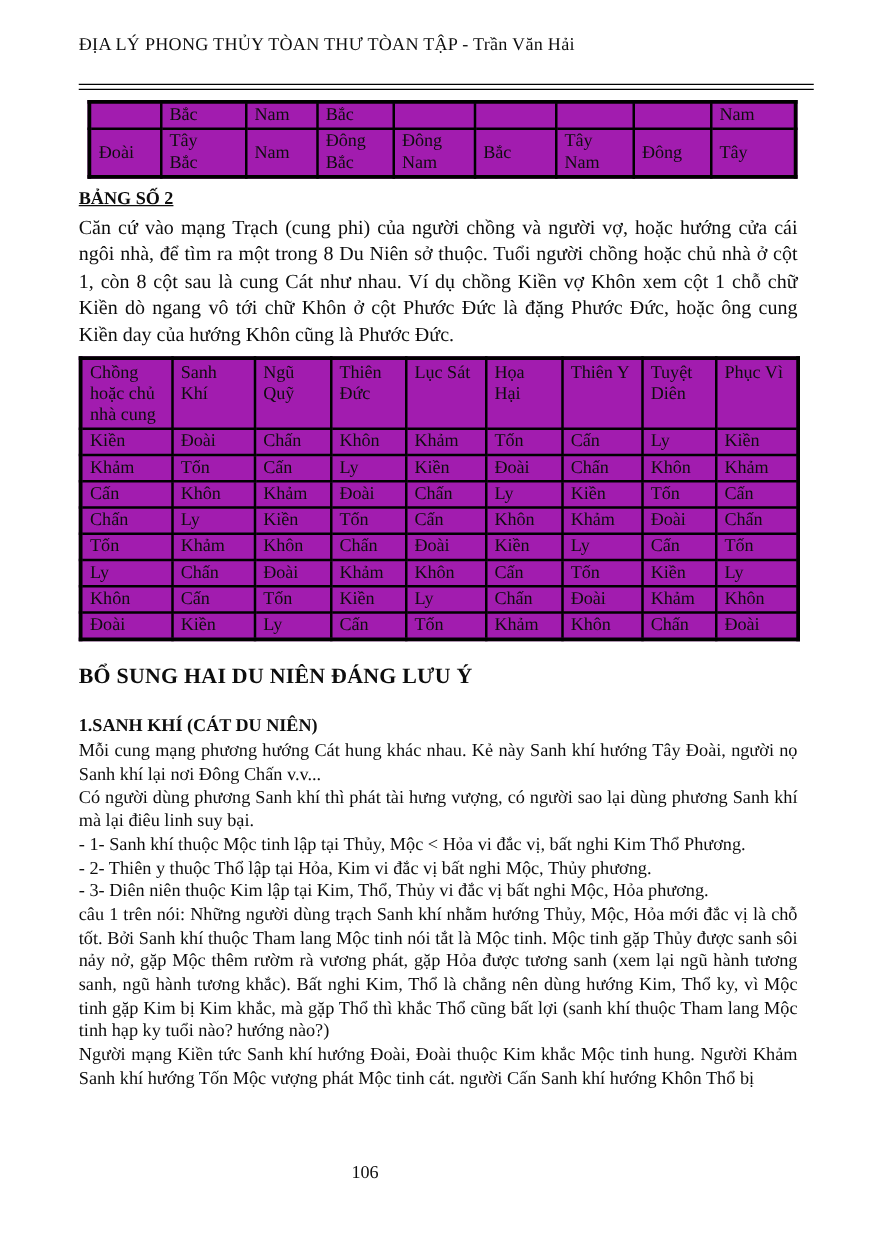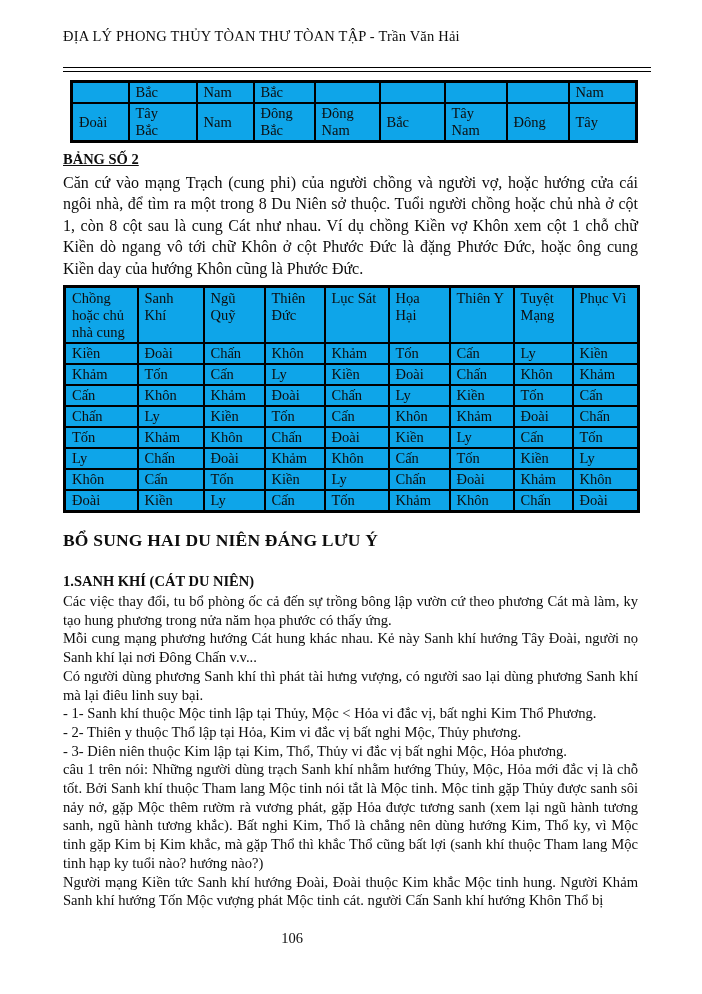--- a/index.html
+++ b/index.html
@@ -5,21 +5,21 @@
   html,body{margin:0;padding:0;}
   body{
     width:702px;height:994px;position:relative;overflow:hidden;
     background:#ffffff;color:#0d0d0d;
     font-family:"Liberation Serif","DejaVu Serif",serif;
   }
   .abs{position:absolute;}
   .page-header{left:63px;top:28px;font-size:14.5px;white-space:nowrap;letter-spacing:.2px;}
   .double-rule{left:63px;top:67px;width:588px;height:3px;
     border-top:1.5px solid #000;border-bottom:1.5px solid #000;}
-  table{border-collapse:collapse;table-layout:fixed;background:#0ea5e9;}
+  table{border-collapse:collapse;table-layout:fixed;background:#a21caf;}
   table.doc{border:3px solid #000;}
   table.doc td,table.doc th{
     border:2px solid #000;font-size:14.5px;font-weight:normal;text-align:left;
     padding:1px 2px 1px 6px;overflow:hidden;white-space:pre-line;line-height:17px;
   }
   #top-table{left:70px;top:80px;width:565px;}
   #top-table tr:first-child td{height:15px;}
   #top-table tr:last-child td{height:33px;vertical-align:middle;}
   #main-table{left:63px;top:285px;width:574px;}
   #main-table tbody.head td{height:51px;vertical-align:top;padding-top:2px;margin-top:16px;}
@@ -106,21 +106,21 @@
 Khí</td>
         <td>Ngũ
 Quỹ</td>
         <td>Thiên
 Đức</td>
         <td>Lục Sát</td>
         <td>Họa
 Hại</td>
         <td>Thiên Y</td>
         <td>Tuyệt
-Mạng</td>
+Diên</td>
         <td>Phục Vì</td>
       </tr>
     </tbody>
   <tbody class="body">
       <tr>
         <td>Kiền</td>
         <td>Đoài</td>
         <td>Chấn</td>
         <td>Khôn</td>
         <td>Khảm</td>
@@ -207,21 +207,20 @@
         <td>Đoài</td>
       </tr>
     </tbody>
 </table>
 
 <div class="abs big-heading">BỔ SUNG HAI DU NIÊN ĐÁNG LƯU Ý</div>
 
 <div class="abs sub-heading">1.SANH KHÍ (CÁT DU NIÊN)</div>
 
 <div class="abs body-text">
-    <p>Các việc thay đổi, tu bổ phòng ốc cả đến sự trồng bông lập vườn cứ theo phương Cát mà làm, ky tạo hung phương trong nửa năm họa phước có thấy ứng.</p>
     <p>Mỗi cung mạng phương hướng Cát hung khác nhau. Kẻ này Sanh khí hướng Tây Đoài, người nọ Sanh khí lại nơi Đông Chấn v.v...</p>
     <p>Có người dùng phương Sanh khí thì phát tài hưng vượng, có người sao lại dùng phương Sanh khí mà lại điêu linh suy bại.</p>
     <p>- 1- Sanh khí thuộc Mộc tinh lập tại Thủy, Mộc &lt; Hỏa vi đắc vị, bất nghi Kim Thổ Phương.</p>
     <p>- 2- Thiên y thuộc Thổ lập tại Hỏa, Kim vi đắc vị bất nghi Mộc, Thủy phương.</p>
     <p>- 3- Diên niên thuộc Kim lập tại Kim, Thổ, Thủy vi đắc vị bất nghi Mộc, Hỏa phương.</p>
     <p>câu 1 trên nói: Những người dùng trạch Sanh khí nhằm hướng Thủy, Mộc, Hỏa mới đắc vị là chỗ tốt. Bởi Sanh khí thuộc Tham lang Mộc tinh nói tắt là Mộc tinh. Mộc tinh gặp Thủy được sanh sôi nảy nở, gặp Mộc thêm rườm rà vương phát, gặp Hỏa được tương sanh (xem lại ngũ hành tương sanh, ngũ hành tương khắc). Bất nghi Kim, Thổ là chẳng nên dùng hướng Kim, Thổ ky, vì Mộc tinh gặp Kim bị Kim khắc, mà gặp Thổ thì khắc Thổ cũng bất lợi (sanh khí thuộc Tham lang Mộc tinh hạp ky tuổi nào? hướng nào?)</p>
     <p>Người mạng Kiền tức Sanh khí hướng Đoài, Đoài thuộc Kim khắc Mộc tinh hung. Người Khảm Sanh khí hướng Tốn Mộc vượng phát Mộc tinh cát. người Cấn Sanh khí hướng Khôn Thổ bị</p>
   </div>
 
 <div class="abs page-number">106</div>

